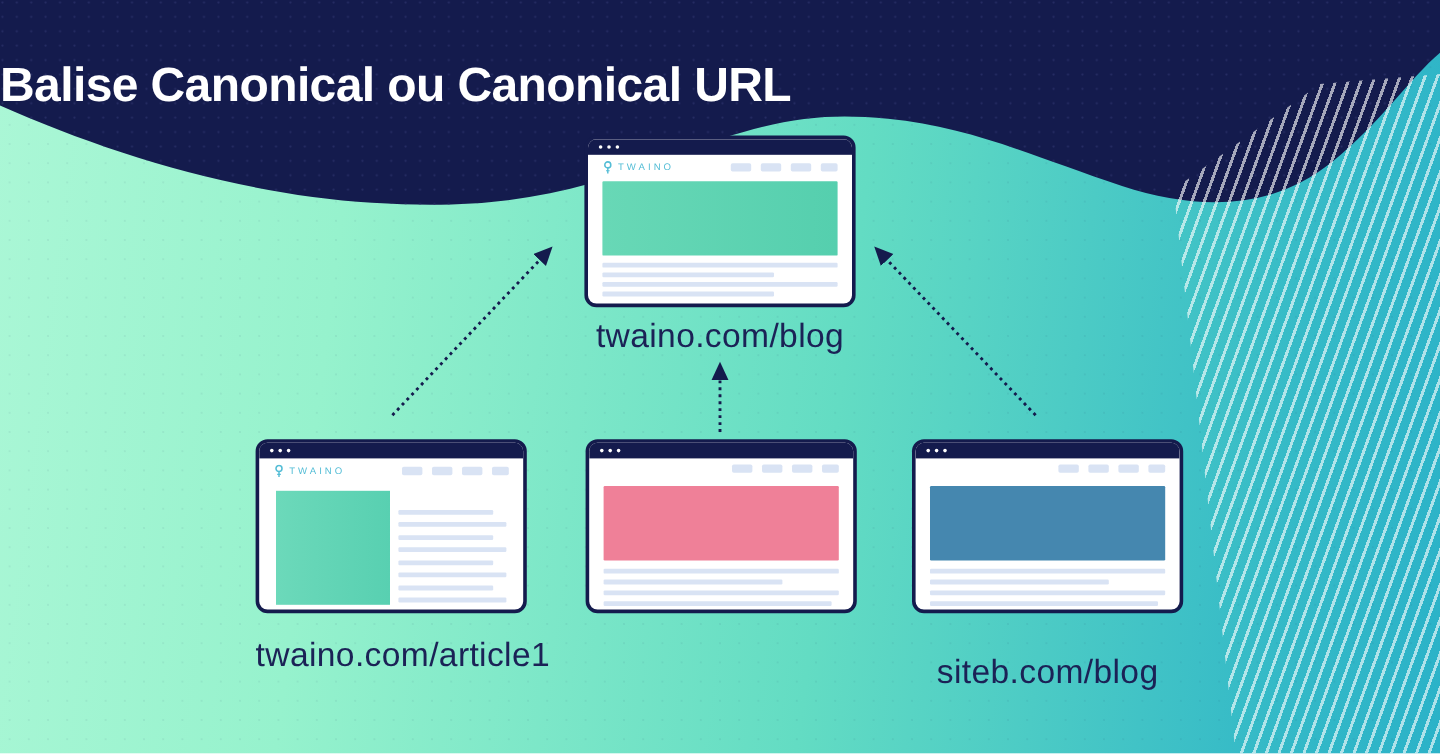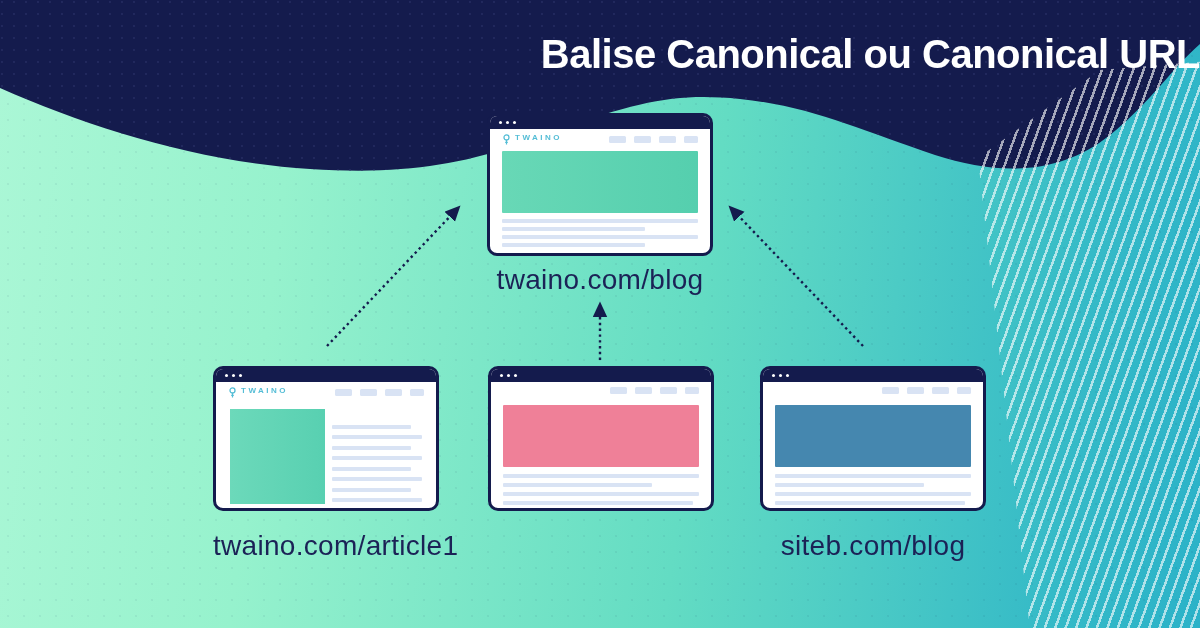--- a/index.html
+++ b/index.html
@@ -10,34 +10,34 @@
   .stage::before{content:"";position:absolute;inset:0;z-index:0;
     background-image:radial-gradient(rgba(16,26,74,0.06) 1px,transparent 1.2px);
     background-size:16px 16px;pointer-events:none;}
 
   .wave-svg{position:absolute;inset:0;z-index:1;}
 
   .stripes{position:absolute;left:930px;top:30px;width:290px;height:600px;z-index:2;
     background:repeating-linear-gradient(110deg,rgba(255,255,255,0) 0 7.3px,rgba(255,255,255,0.62) 7.3px 9.8px);
     clip-path:polygon(48px 128px,170px 40px,290px 30px,290px 600px,100px 600px);}
 
-  .page-title{position:absolute;left:0;top:5px;width:1200px;z-index:3;
-    text-align:right;color:#ffffff;font-size:40px;font-weight:bold;letter-spacing:-0.5px;}
+  .page-title{position:absolute;left:0;top:22px;width:1200px;z-index:3;
+    text-align:left;color:#ffffff;font-size:40px;font-weight:bold;letter-spacing:-0.5px;}
 
   .arrows-svg{position:absolute;inset:0;z-index:3;}
 
   
   .win{position:absolute;z-index:4;background:#ffffff;border:3px solid #141b4d;
     border-radius:10px;box-sizing:border-box;overflow:hidden;}
   .tbar{height:13px;background:#141b4d;display:flex;align-items:center;padding-left:9px;gap:4px;}
   .dot{width:3px;height:3px;border-radius:50%;background:#ffffff;}
   .chrome-row{display:flex;justify-content:space-between;align-items:center;padding:5px 12px 4px;}
   .chrome-row.no-logo{justify-content:flex-end;}
-  .logo{display:flex;gap:4px;color:#54bdd6;font-size:8px;
-    font-weight:bold;letter-spacing:2.5px;line-height:1;}
+  .logo{display:flex;align-items:center;gap:4px;color:#54bdd6;font-size:8px;
+    font-weight:normal;letter-spacing:2.5px;line-height:1;}
   .navs{display:flex;gap:8px;}
   .nav{width:17px;height:7px;background:#d9e3f4;border-radius:1.5px;}
   .nav:last-child{width:14px;}
   .hero{margin:7px 12px 0;height:62px;border-radius:1px;}
   .hero.teal{background:linear-gradient(90deg,#68d8b6,#55cfae);}
   .hero.pink{background:#ef8098;}
   .hero.blue{background:#4587af;}
   .lines{padding:2px 12px 0;}
   .line{height:4px;background:#d9e3f4;border-radius:1px;margin-top:4px;}
   .lines.pitch9 .line{margin-top:5px;}
@@ -197,15 +197,15 @@
       </span>
     </div>
     <div class="hero blue"></div>
     <div class="lines pitch9">
       <div class="line w100"></div>
       <div class="line w76"></div>
       <div class="line w100"></div>
       <div class="line w97"></div>
     </div>
   </div>
-  <div class="url-label" style="left:760px;top:530px;">siteb.com/blog</div>
+  <div class="url-label" style="left:760px;top:544px;">siteb.com/blog</div>
 
 </div>
 
 </body></html>

